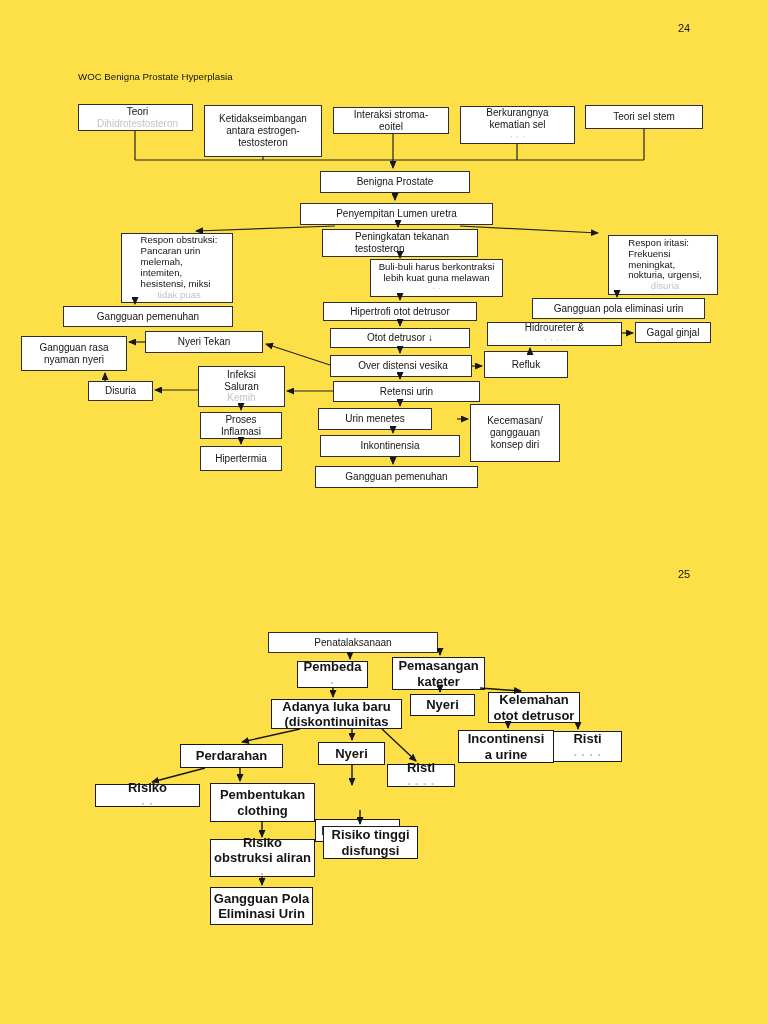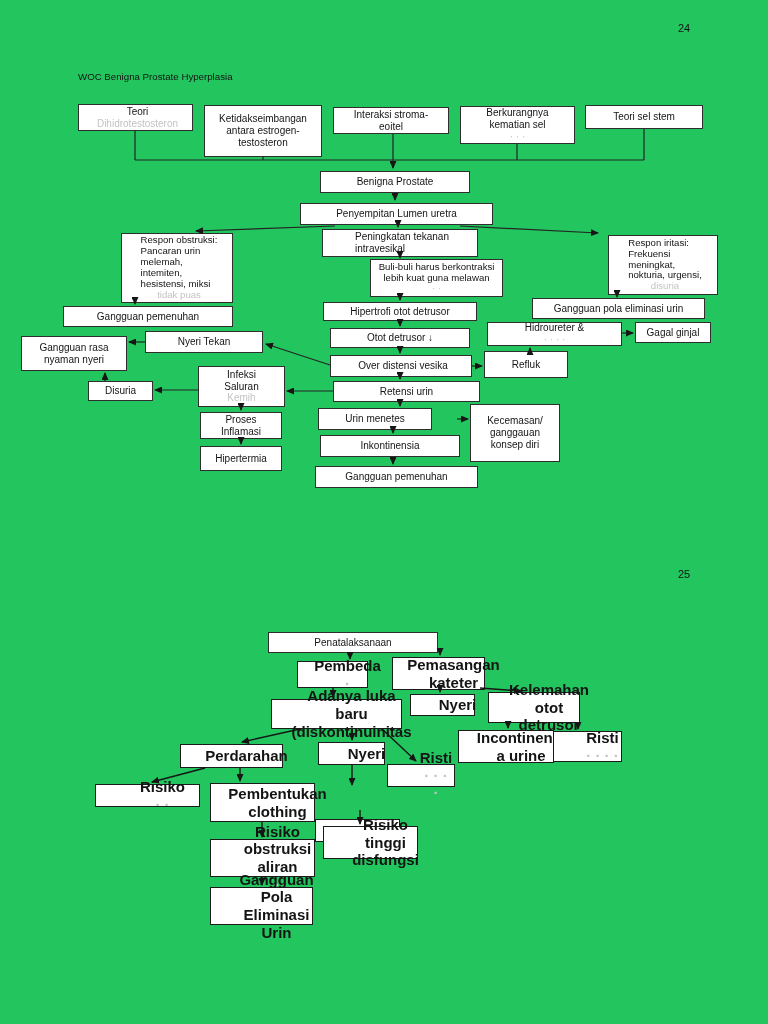--- a/index.html
+++ b/index.html
@@ -1,29 +1,29 @@
 <!DOCTYPE html>
 <html><head>
 <meta charset="utf-8">
 <style>
   html,body { margin:0; padding:0; background:#ffffff; }
   .page {
-    position:relative; width:768px; height:1024px; background:#22c55e;
+    position:relative; width:768px; height:1024px; background:#fde047;
     font-family:"Liberation Sans", sans-serif; overflow:hidden;
   }
   .bx {
     position:absolute; box-sizing:border-box; background:#ffffff;
     border:1.5px solid #2e2e2e;
     display:flex; flex-direction:column; align-items:center; justify-content:center;
     font-size:10px; line-height:1.18; color:#141414; text-align:center;
     padding:1px 2px;
   }
   .left { align-items:center; text-align:left; padding-left:6px; }
   .sm { font-size:9.6px; line-height:1.14;margin-left:44px; }
-  .b25 { font-weight:bold; font-size:15px; border-width:1.8px; border-color:#1b1b1b;padding-left:32px; }
+  .b25 { font-weight:bold; font-size:13px; border-width:1.8px; border-color:#1b1b1b; }
   .main { display:block; white-space:pre-line; }
   .faded { display:block; color:#c3c3c3; white-space:pre-line; }
   .pagenum { position:absolute; font-size:11px; color:#141414; }
   .doctitle { position:absolute; font-size:9.7px; color:#141414; }
   svg.arrows { position:absolute; left:0; top:0; pointer-events:none; }
 </style>
 </head>
 <body>
 
 <div class="page">
@@ -63,21 +63,21 @@
   <div class="bx left sm" style="left:77px;top:233px;width:112px;height:70px">
     <span class="main">Respon obstruksi:
 Pancaran urin
 melemah,
 intemiten,
 hesistensi, miksi</span>
     <span class="faded">tidak puas</span>
   </div>
   <div class="bx left" style="left:322px;top:229px;width:156px;height:28px">
     <span class="main">Peningkatan tekanan
-intravesikal</span>
+testosteron</span>
   </div>
   <div class="bx sm" style="left:326px;top:259px;width:133px;height:38px">
     <span class="main">Buli-buli harus berkontraksi
 lebih kuat guna melawan</span>
     <span class="faded">· ·</span>
   </div>
   <div class="bx left sm" style="left:564px;top:235px;width:110px;height:60px">
     <span class="main">Respon iritasi:
 Frekuensi
 meningkat,

